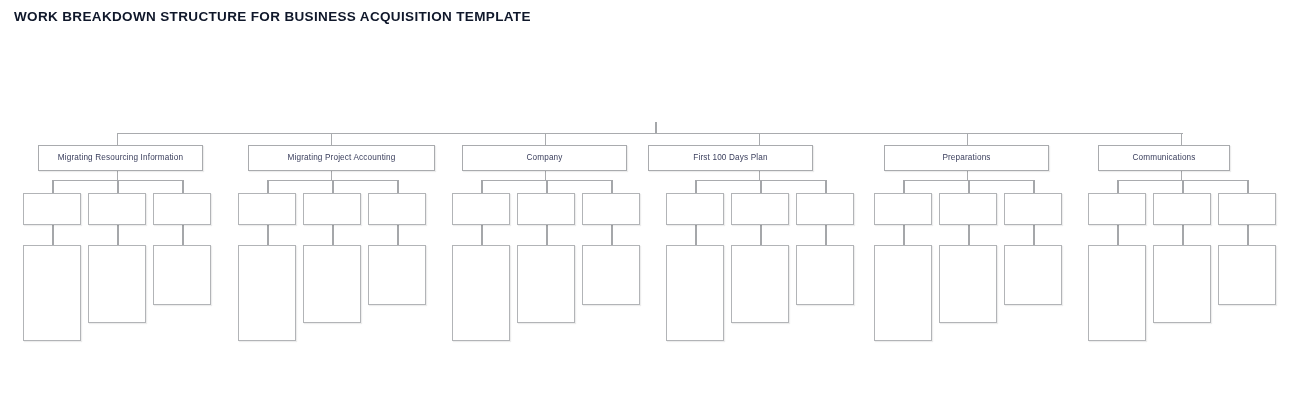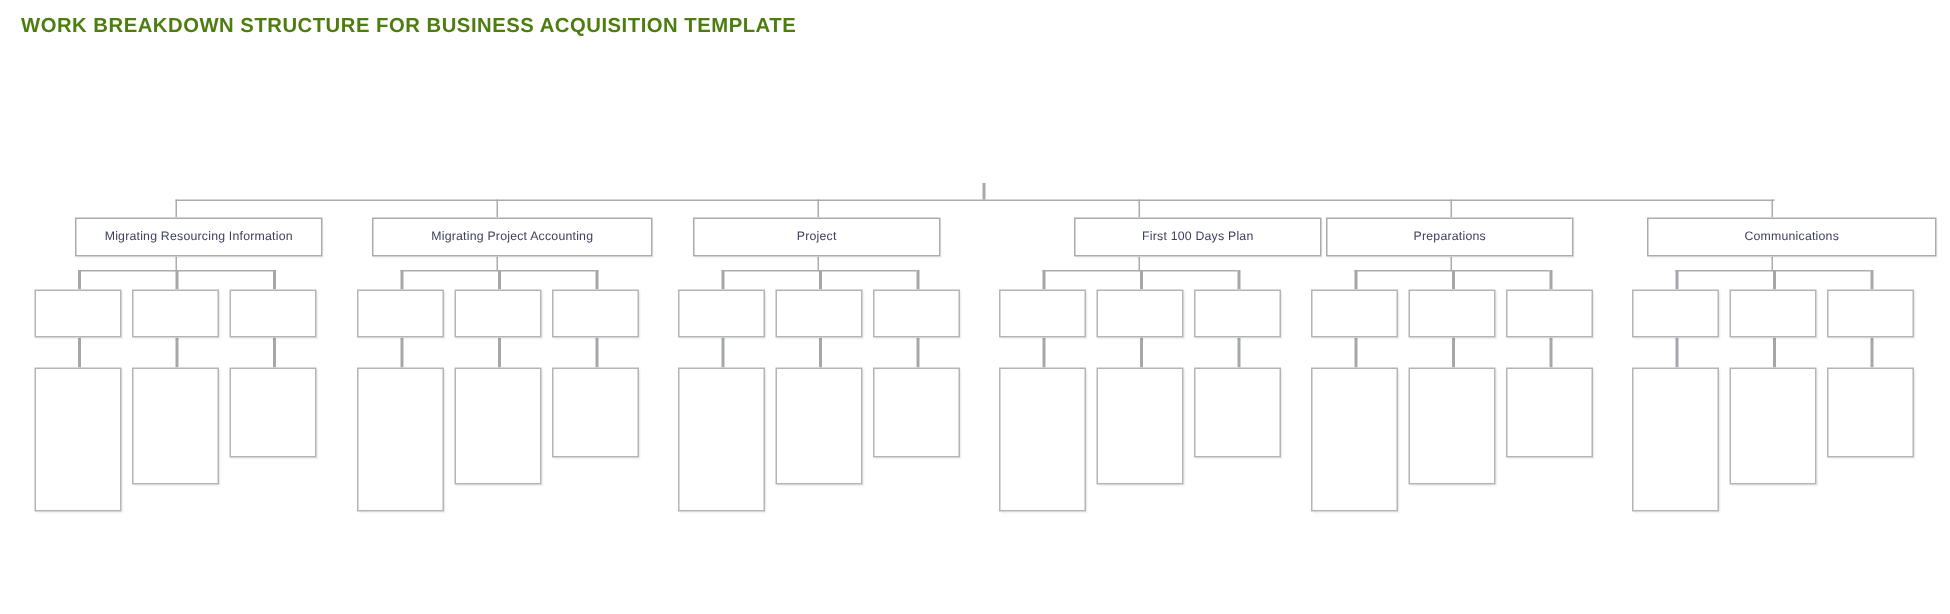--- a/index.html
+++ b/index.html
@@ -21,21 +21,21 @@
   }
 
   
   .page-title {
     position: absolute;
     left: 14px;
     top: 9px;
     font-size: 13.5px;
     font-weight: bold;
     letter-spacing: 0.35px;
-    color: #4d7c0f;
+    color: #0f172a;
     white-space: nowrap;
     font-stretch: condensed;
   }
 
   
   .node {
     position: absolute;
     box-sizing: border-box;
     background: #ffffff;
     border: 1px solid #a9abae;
@@ -133,66 +133,66 @@
       <div class="vline" style="left: 1181px; top: 171px; height: 9px;"></div>
       <div class="hline" style="left: 1117px; top: 180px; width: 130px;"></div>
       <div class="vline thick" style="left: 1117px; top: 180px; height: 13px;"></div>
       <div class="vline thick" style="left: 1117px; top: 225px; height: 20px;"></div>
       <div class="vline thick" style="left: 1182px; top: 180px; height: 13px;"></div>
       <div class="vline thick" style="left: 1182px; top: 225px; height: 20px;"></div>
       <div class="vline thick" style="left: 1247px; top: 180px; height: 13px;"></div>
       <div class="vline thick" style="left: 1247px; top: 225px; height: 20px;"></div>
     </div>
   <div id="branch-layer">
-      <div class="node" style="left: 50px; top: 145px; width: 165px; height: 26px;">
+      <div class="node" style="left: 38px; top: 145px; width: 165px; height: 26px;">
         <span class="node-label">Migrating Resourcing Information</span>
       </div>
       <div class="node empty" style="left: 23px; top: 193px; width: 58px; height: 32px;"></div>
       <div class="node empty" style="left: 23px; top: 245px; width: 58px; height: 96px;"></div>
       <div class="node empty" style="left: 88px; top: 193px; width: 58px; height: 32px;"></div>
       <div class="node empty" style="left: 88px; top: 245px; width: 58px; height: 78px;"></div>
       <div class="node empty" style="left: 153px; top: 193px; width: 58px; height: 32px;"></div>
       <div class="node empty" style="left: 153px; top: 245px; width: 58px; height: 60px;"></div>
       <div class="node" style="left: 248px; top: 145px; width: 187px; height: 26px;">
         <span class="node-label">Migrating Project Accounting</span>
       </div>
       <div class="node empty" style="left: 238px; top: 193px; width: 58px; height: 32px;"></div>
       <div class="node empty" style="left: 238px; top: 245px; width: 58px; height: 96px;"></div>
       <div class="node empty" style="left: 303px; top: 193px; width: 58px; height: 32px;"></div>
       <div class="node empty" style="left: 303px; top: 245px; width: 58px; height: 78px;"></div>
       <div class="node empty" style="left: 368px; top: 193px; width: 58px; height: 32px;"></div>
       <div class="node empty" style="left: 368px; top: 245px; width: 58px; height: 60px;"></div>
       <div class="node" style="left: 462px; top: 145px; width: 165px; height: 26px;">
-        <span class="node-label">Project</span>
+        <span class="node-label">Company</span>
       </div>
       <div class="node empty" style="left: 452px; top: 193px; width: 58px; height: 32px;"></div>
       <div class="node empty" style="left: 452px; top: 245px; width: 58px; height: 96px;"></div>
       <div class="node empty" style="left: 517px; top: 193px; width: 58px; height: 32px;"></div>
       <div class="node empty" style="left: 517px; top: 245px; width: 58px; height: 78px;"></div>
       <div class="node empty" style="left: 582px; top: 193px; width: 58px; height: 32px;"></div>
       <div class="node empty" style="left: 582px; top: 245px; width: 58px; height: 60px;"></div>
-      <div class="node" style="left: 716px; top: 145px; width: 165px; height: 26px;">
+      <div class="node" style="left: 648px; top: 145px; width: 165px; height: 26px;">
         <span class="node-label">First 100 Days Plan</span>
       </div>
       <div class="node empty" style="left: 666px; top: 193px; width: 58px; height: 32px;"></div>
       <div class="node empty" style="left: 666px; top: 245px; width: 58px; height: 96px;"></div>
       <div class="node empty" style="left: 731px; top: 193px; width: 58px; height: 32px;"></div>
       <div class="node empty" style="left: 731px; top: 245px; width: 58px; height: 78px;"></div>
       <div class="node empty" style="left: 796px; top: 193px; width: 58px; height: 32px;"></div>
       <div class="node empty" style="left: 796px; top: 245px; width: 58px; height: 60px;"></div>
       <div class="node" style="left: 884px; top: 145px; width: 165px; height: 26px;">
         <span class="node-label">Preparations</span>
       </div>
       <div class="node empty" style="left: 874px; top: 193px; width: 58px; height: 32px;"></div>
       <div class="node empty" style="left: 874px; top: 245px; width: 58px; height: 96px;"></div>
       <div class="node empty" style="left: 939px; top: 193px; width: 58px; height: 32px;"></div>
       <div class="node empty" style="left: 939px; top: 245px; width: 58px; height: 78px;"></div>
       <div class="node empty" style="left: 1004px; top: 193px; width: 58px; height: 32px;"></div>
       <div class="node empty" style="left: 1004px; top: 245px; width: 58px; height: 60px;"></div>
-      <div class="node" style="left: 1098px; top: 145px; width: 193px; height: 26px; align-items: center;">
+      <div class="node" style="left: 1098px; top: 145px; width: 132px; height: 26px; align-items: center;">
         <span class="node-label">Communications</span>
       </div>
       <div class="node empty" style="left: 1088px; top: 193px; width: 58px; height: 32px;"></div>
       <div class="node empty" style="left: 1088px; top: 245px; width: 58px; height: 96px;"></div>
       <div class="node empty" style="left: 1153px; top: 193px; width: 58px; height: 32px;"></div>
       <div class="node empty" style="left: 1153px; top: 245px; width: 58px; height: 78px;"></div>
       <div class="node empty" style="left: 1218px; top: 193px; width: 58px; height: 32px;"></div>
       <div class="node empty" style="left: 1218px; top: 245px; width: 58px; height: 60px;"></div>
     </div>
 

